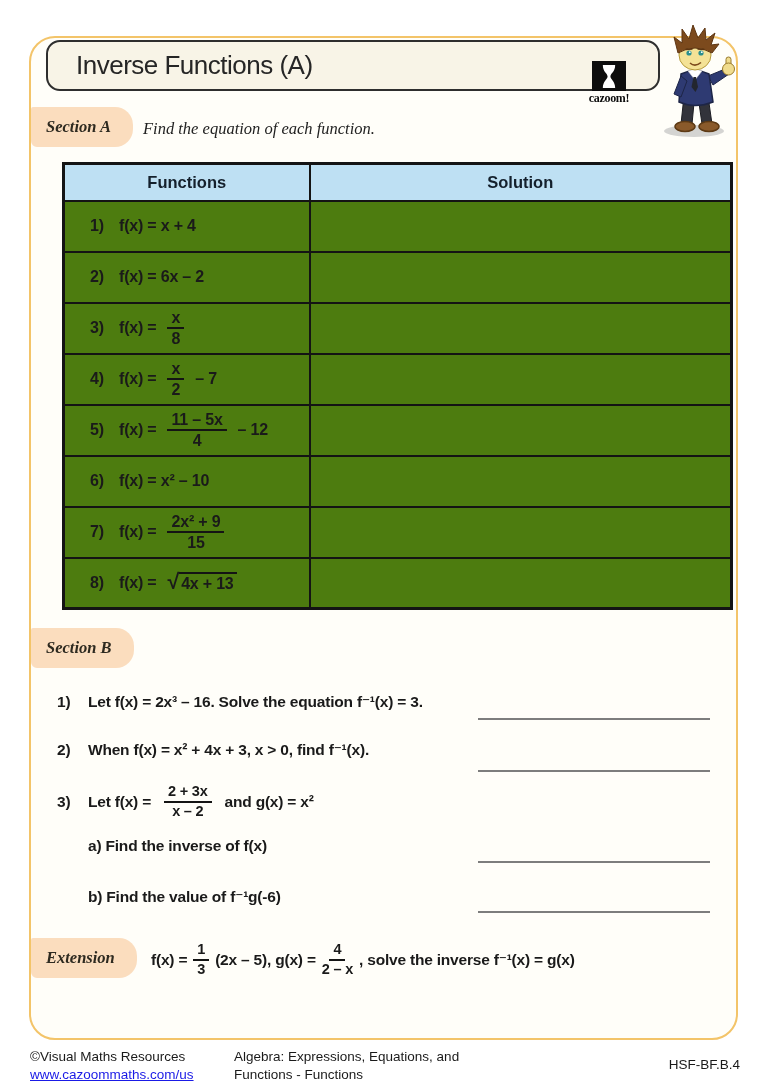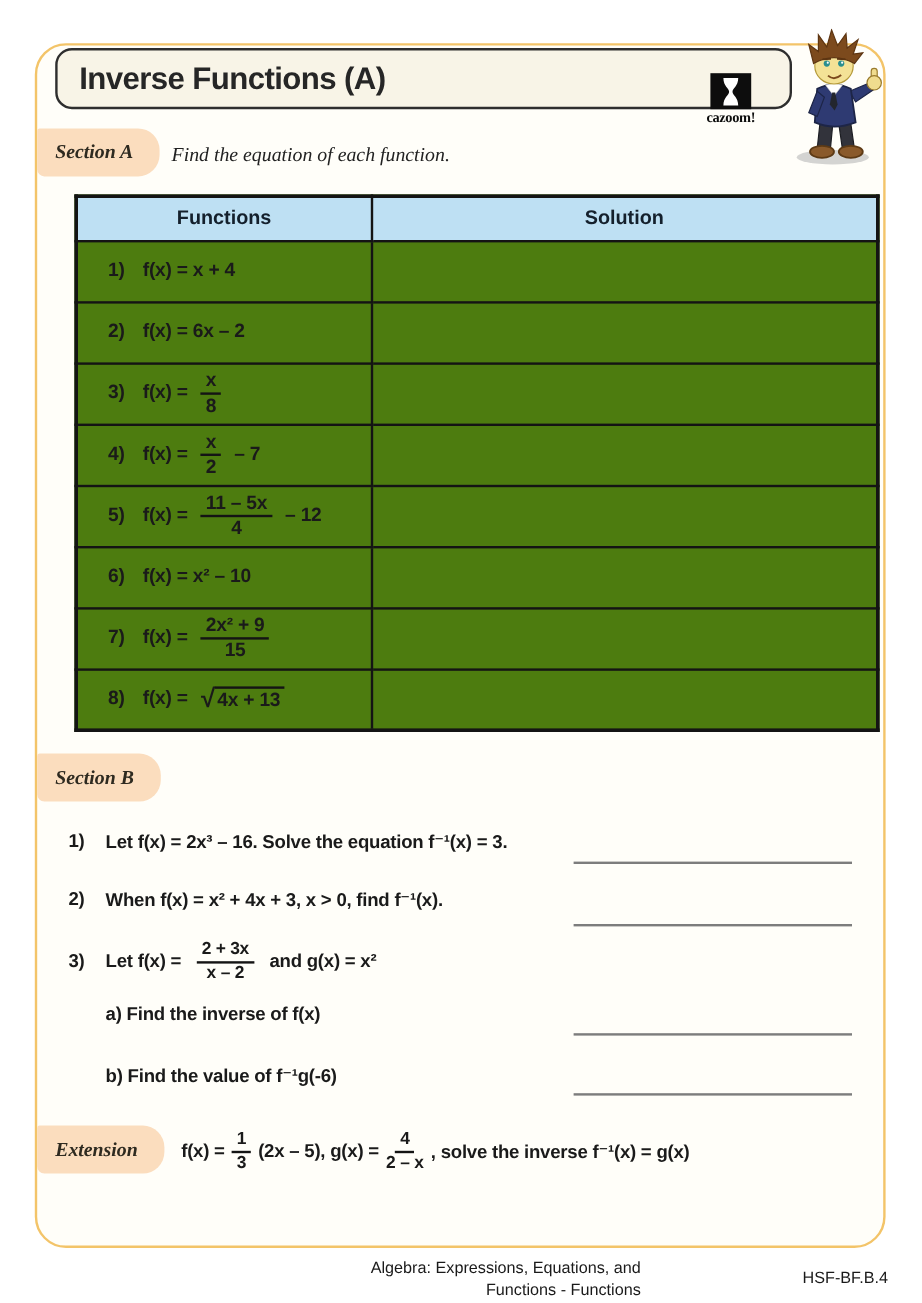--- a/index.html
+++ b/index.html
@@ -7,21 +7,21 @@
   .page { position:relative; width:768px; height:1086px; background:#fff; overflow:hidden; }
 
   
   .frame { position:absolute; left:29px; top:36px; width:709px; height:1004px;
            border:2px solid #F3C469; border-radius:26px; background:#FFFEF9; }
 
   
   .title-box { position:absolute; left:46px; top:40px; width:614px; height:51px;
                background:#F8F4E7; border:2.5px solid #2e2e2e; border-radius:14px;
                display:flex; align-items:center; }
-  .title-box h1 { font-size:26px; font-weight:bold; letter-spacing:-0.5px; color:#262626; padding-left:18px; }
+  .title-box h1 { font-size:26px; font-weight:normal; letter-spacing:-0.5px; color:#262626; padding-left:28px; }
   .logo { position:absolute; right:26px; top:19px; width:46px; text-align:center; }
   .logo-mark { width:34px; height:30px; background:#0d0d0d; margin:0 auto; display:flex; align-items:center; justify-content:center; }
   .logo-text { font-family:"Liberation Serif","DejaVu Serif",serif; font-weight:bold; font-size:12px; color:#0d0d0d; letter-spacing:-0.3px; }
 
   .mascot { position:absolute; left:648px; top:24px; }
 
   
   .pill { position:absolute; left:31px; background:#FBDDBE; border-radius:2px 18px 18px 6px;
           font-family:"Liberation Serif","DejaVu Serif",serif; font-weight:bold; font-style:italic;
           font-size:16.5px; color:#2e2a20; padding:10px 22px 10px 15px; }
@@ -54,21 +54,21 @@
   .subq { position:absolute; left:88px; font-weight:bold; font-size:15.5px; letter-spacing:-0.2px;text-align:center; }
 
   
   .ext-formula { position:absolute; left:151px; top:940px; height:40px; display:flex; align-items:center; gap:6px;
                  font-weight:bold; font-size:15.5px; letter-spacing:-0.2px; }
   .ext-formula .frac { font-size:14.5px; }
 
   
   .footer-left { position:absolute; left:30px; top:1048px; font-size:13.5px; line-height:1.35; }
   .footer-left a { color:#1a1ae6; text-decoration:underline; }
-  .footer-center { position:absolute; left:234px; top:1048px; width:300px; text-align:right; font-size:13.5px; line-height:1.35; }
+  .footer-center { position:absolute; left:234px; top:1048px; width:300px; text-align:left; font-size:13.5px; line-height:1.35; }
   .footer-right { position:absolute; right:28px; top:1057px; font-size:13.5px; }
 </style>
 </head>
 <body>
 
 <div class="page">
   <div class="frame"></div>
 
   <div class="title-box">
     <h1>Inverse Functions (A)</h1>
@@ -255,18 +255,22 @@
       <span class="den">3</span>
     </span>
     <span>(2x – 5), g(x) =</span>
     <span class="frac">
       <span class="num">4</span>
       <span class="den">2 – x</span>
     </span>
     <span>,  solve the inverse f⁻¹(x) = g(x)</span>
   </div>
 
+  <div class="footer-left">
+    <div>©Visual Maths Resources</div>
+    <a href="#">www.cazoommaths.com/us</a>
+  </div>
   <div class="footer-center">
     <div>Algebra: Expressions, Equations, and</div>
     <div>Functions - Functions</div>
   </div>
   <div class="footer-right">HSF-BF.B.4</div>
 </div>
 
 </body></html>

